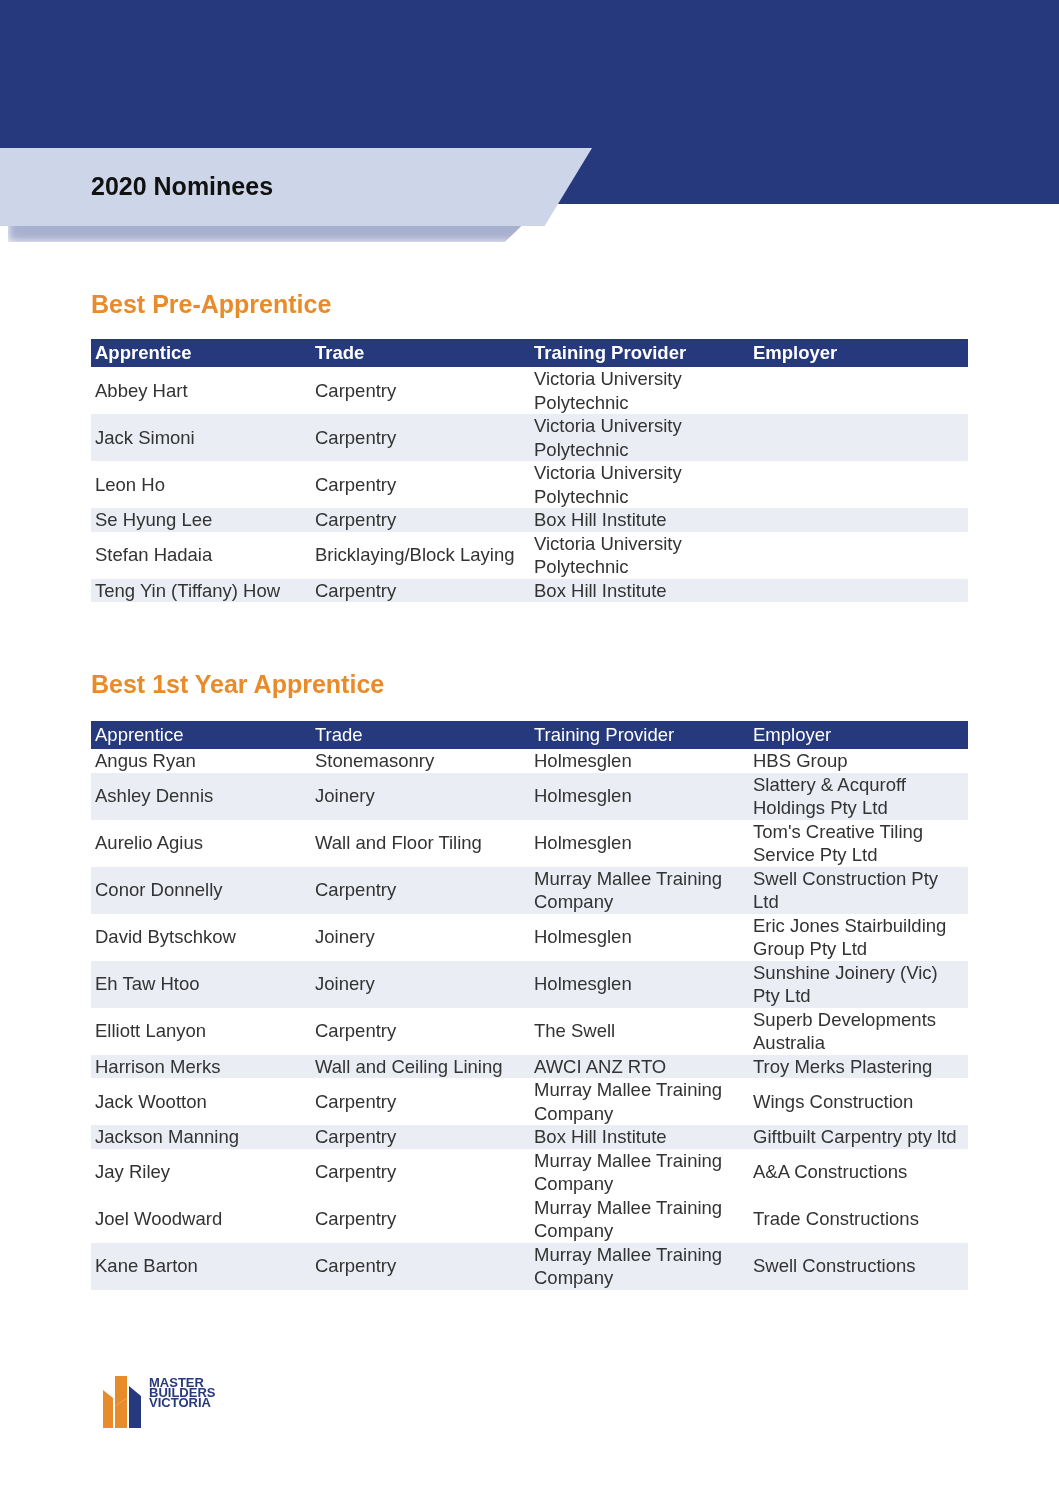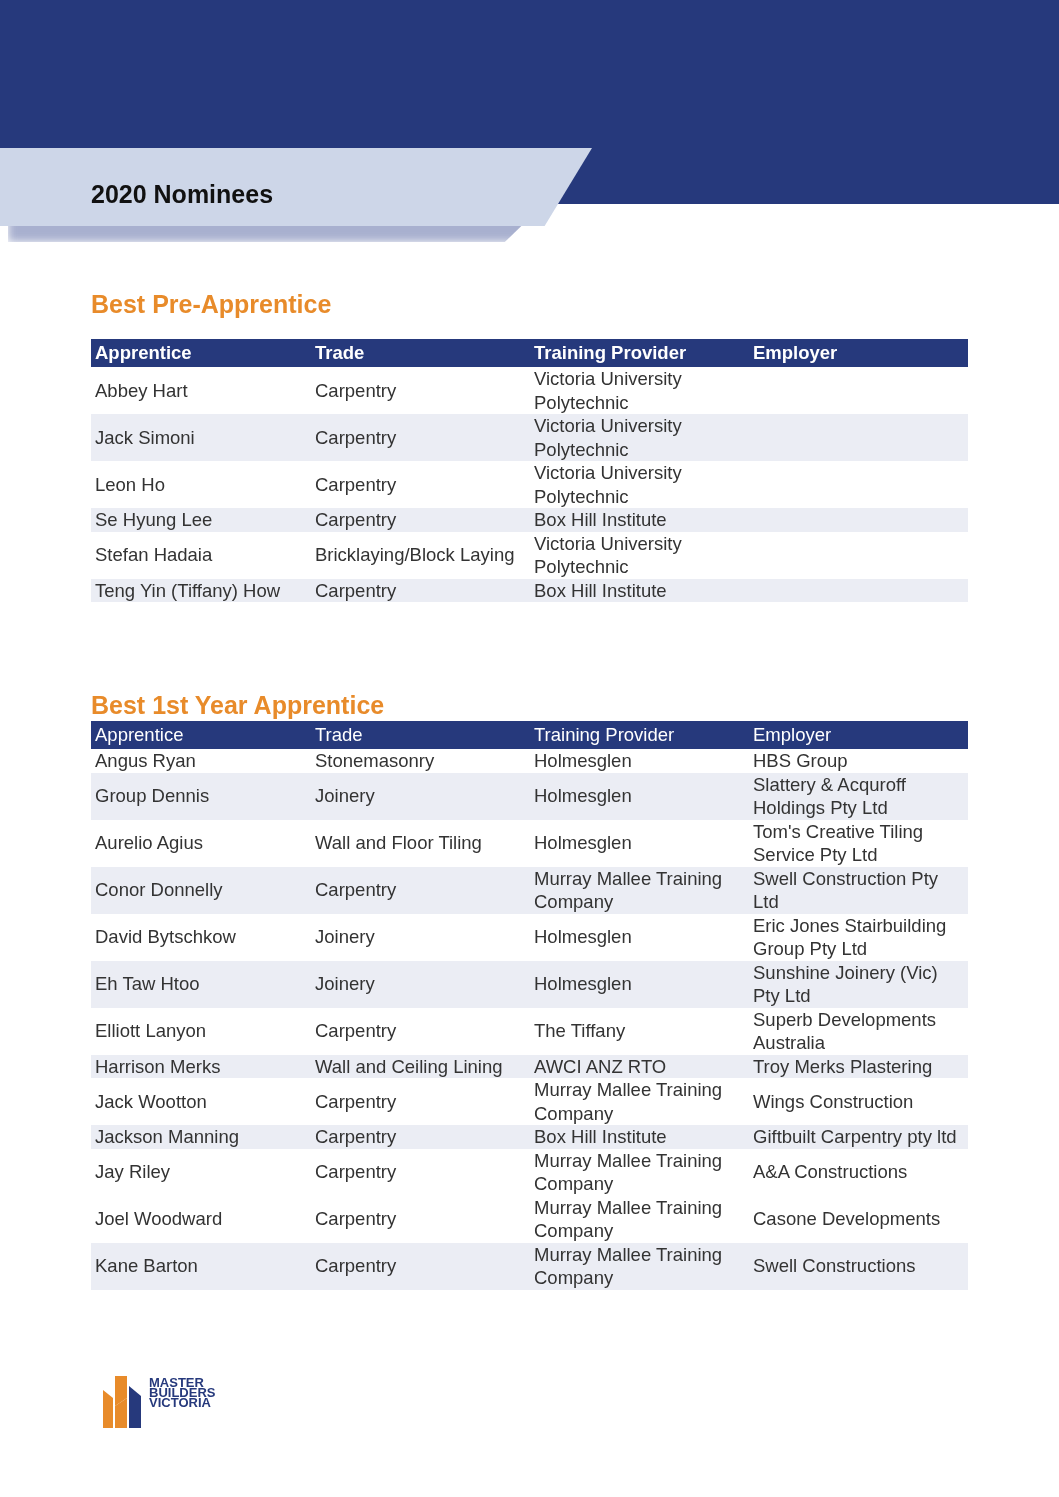--- a/index.html
+++ b/index.html
@@ -4,21 +4,21 @@
 <style>
   html, body { margin:0; padding:0; }
   body { width:1059px; height:1497px; position:relative; background:#ffffff; overflow:hidden;
          font-family: "Liberation Sans", "DejaVu Sans", sans-serif; color:#222; }
   .top-band { position:absolute; left:0; top:0; width:1059px; height:204px; background:#26397c; }
   .band-shadow { position:absolute; left:8px; top:200px; width:540px; height:42px;
          background:#a8b0cf; filter:blur(4px);
          clip-path: polygon(0 0, 100% 0, 92% 100%, 0 100%); }
   .title-tab { position:absolute; left:0; top:148px; width:592px; height:78px; background:#cdd6e8;
          clip-path: polygon(0 0, 100% 0, 92% 100%, 0 100%); }
-  .page-title { position:absolute; left:91px; top:180px; font-size:25px; font-weight:bold; color:#111; }
+  .page-title { position:absolute; left:91px; top:172px; font-size:25px; font-weight:bold; color:#111; }
   .section-title { position:absolute; left:91px; font-size:25px; font-weight:bold; color:#e88b2a; }
   table { position:absolute; left:91px; width:877px; border-collapse:collapse; font-size:18.5px; color:#333; }
   th { background:#26397c; color:#fff; text-align:left; padding:0 4px; height:28px; font-size:18.5px; }
   .t1 th { font-weight:bold; }
   .t2 th { font-weight:normal; }
   td { padding:0 4px; vertical-align:middle; line-height:23.5px; }
   tr.alt td { background:#ebedf4; }
   col.c1 { width:220px; } col.c2 { width:219px; } col.c3 { width:219px; } col.c4 { width:219px; }
   .logo { position:absolute; left:103px; top:1376px; width:120px; height:54px; }
   .logo-text { position:absolute; left:46px; top:2px; font-size:13px; line-height:10px; color:#26397c; font-weight:bold; }
@@ -81,21 +81,21 @@
       </tr>
       <tr class="alt">
         <td>Teng Yin (Tiffany) How</td>
         <td>Carpentry</td>
         <td>Box Hill Institute</td>
         <td></td>
       </tr>
     </tbody>
 </table>
 
-<div class="section-title" style="top:670px;margin-top:21px;">Best 1st Year Apprentice</div>
+<div class="section-title" style="top:670px;">Best 1st Year Apprentice</div>
 <table class="t2" id="table1" style="top:721px;">
   <colgroup>
       <col class="c1">
       <col class="c2">
       <col class="c3">
       <col class="c4">
     </colgroup>
   <thead>
       <tr>
         <th>Apprentice</th>
@@ -105,21 +105,21 @@
       </tr>
     </thead>
   <tbody>
       <tr>
         <td>Angus Ryan</td>
         <td>Stonemasonry</td>
         <td>Holmesglen</td>
         <td>HBS Group</td>
       </tr>
       <tr class="alt">
-        <td>Group Dennis</td>
+        <td>Ashley Dennis</td>
         <td>Joinery</td>
         <td>Holmesglen</td>
         <td>Slattery &amp; Acquroff Holdings Pty Ltd</td>
       </tr>
       <tr>
         <td>Aurelio Agius</td>
         <td>Wall and Floor Tiling</td>
         <td>Holmesglen</td>
         <td>Tom's Creative Tiling Service Pty Ltd</td>
       </tr>
@@ -137,21 +137,21 @@
       </tr>
       <tr class="alt">
         <td>Eh Taw  Htoo</td>
         <td>Joinery</td>
         <td>Holmesglen</td>
         <td>Sunshine Joinery (Vic) Pty Ltd</td>
       </tr>
       <tr>
         <td>Elliott Lanyon</td>
         <td>Carpentry</td>
-        <td>The Tiffany</td>
+        <td>The Swell</td>
         <td>Superb Developments Australia</td>
       </tr>
       <tr class="alt">
         <td>Harrison Merks</td>
         <td>Wall and Ceiling Lining</td>
         <td>AWCI ANZ RTO</td>
         <td>Troy Merks Plastering</td>
       </tr>
       <tr>
         <td>Jack Wootton</td>
@@ -168,21 +168,21 @@
       <tr>
         <td>Jay Riley</td>
         <td>Carpentry</td>
         <td>Murray Mallee Training Company</td>
         <td>A&amp;A Constructions</td>
       </tr>
       <tr>
         <td>Joel Woodward</td>
         <td>Carpentry</td>
         <td>Murray Mallee Training Company</td>
-        <td>Casone Developments</td>
+        <td>Trade Constructions</td>
       </tr>
       <tr class="alt">
         <td>Kane Barton</td>
         <td>Carpentry</td>
         <td>Murray Mallee Training Company</td>
         <td>Swell Constructions</td>
       </tr>
     </tbody>
 </table>
 

